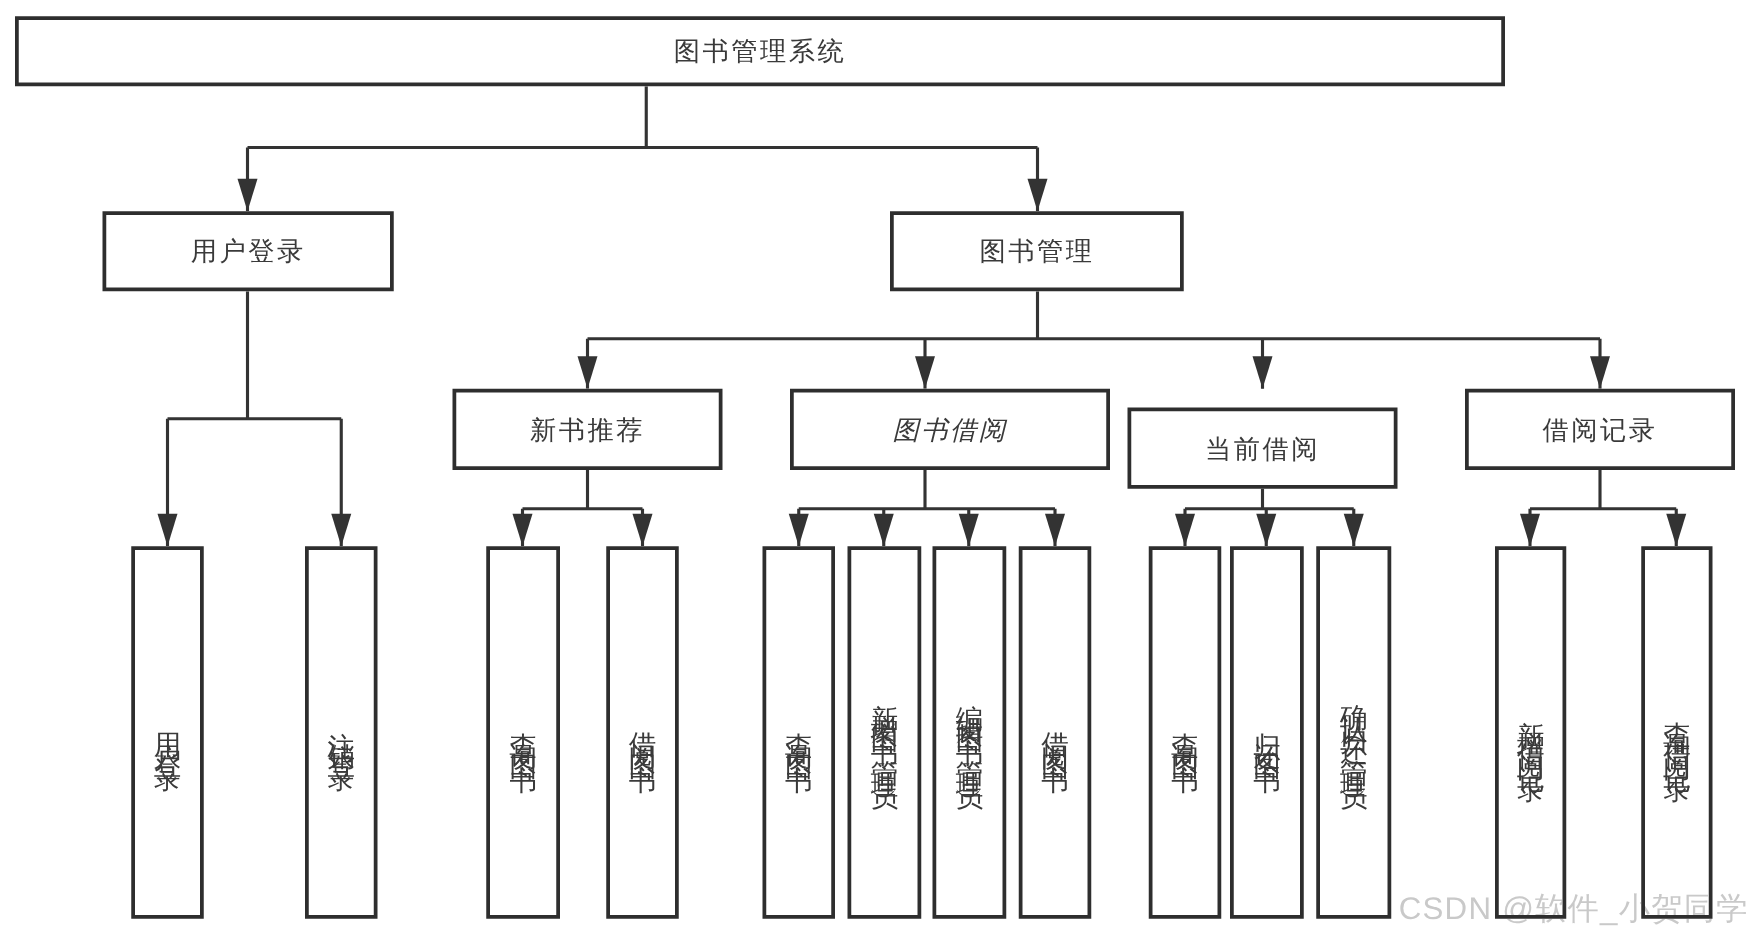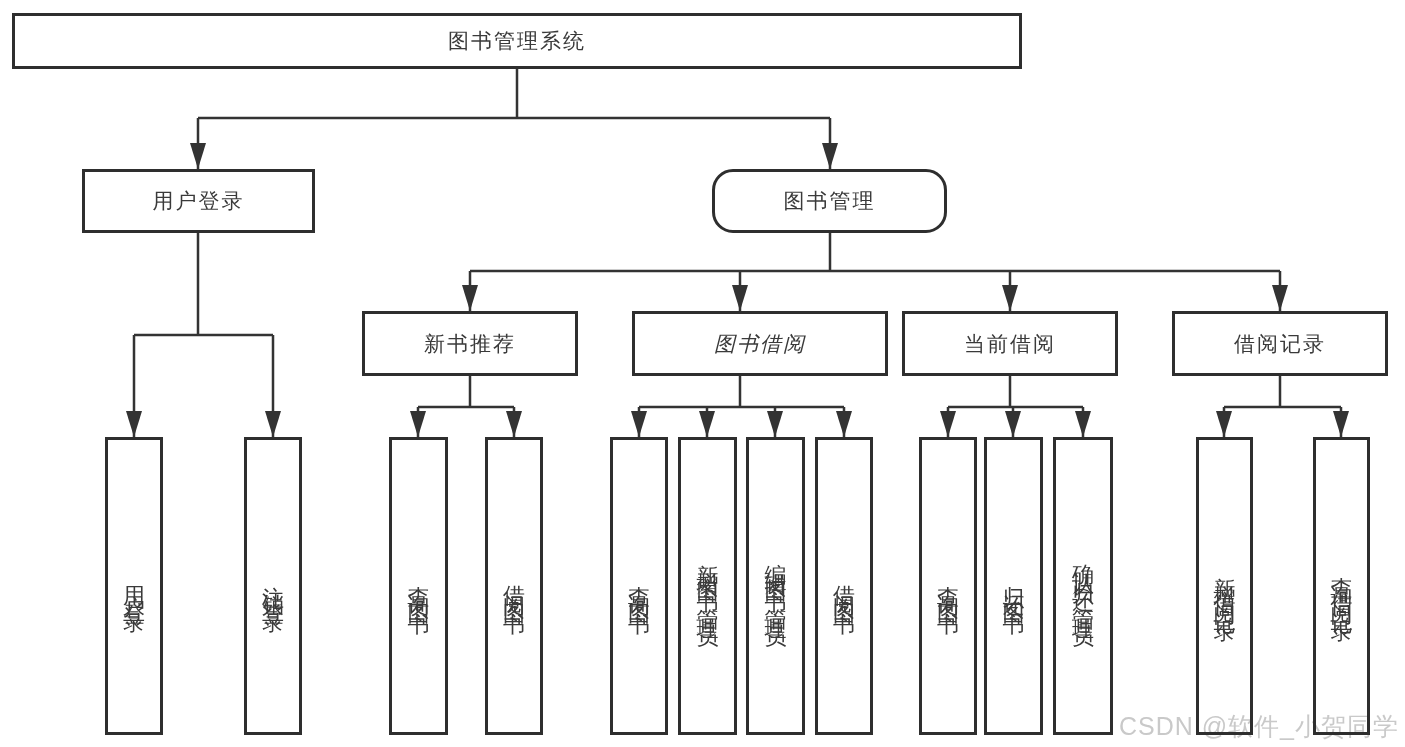--- a/index.html
+++ b/index.html
@@ -73,38 +73,38 @@
       <polygon points="767,411 783,411 775,437"></polygon>
       <polygon points="836,411 852,411 844,437"></polygon>
       <polygon points="940,411 956,411 948,437"></polygon>
       <polygon points="1005,411 1021,411 1013,437"></polygon>
       <polygon points="1075,411 1091,411 1083,437"></polygon>
       <polygon points="1216,411 1232,411 1224,437"></polygon>
       <polygon points="1333,411 1349,411 1341,437"></polygon>
     </g>
   </svg>
 
-  <div class="node h" style="left:12px;top:13px;width:1010px;height:56px;text-align:right;">
+  <div class="node h" style="left:12px;top:13px;width:1192px;height:56px;text-align:right;">
     <span class="lbl">图书管理系统</span>
   </div>
 
   <div class="node h" style="left:82px;top:169px;width:233px;height:64px;">
     <span class="lbl">用户登录</span>
   </div>
-  <div class="node h" style="left:712px;top:169px;width:235px;height:64px;border-radius:21px;">
+  <div class="node h" style="left:712px;top:169px;width:235px;height:64px;">
     <span class="lbl">图书管理</span>
   </div>
 
   <div class="node h" style="left:362px;top:311px;width:216px;height:65px;text-align:right;">
     <span class="lbl">新书推荐</span>
   </div>
   <div class="node h" style="left:632px;top:311px;width:256px;height:65px;font-style:italic;">
     <span class="lbl">图书借阅</span>
   </div>
-  <div class="node h" style="left:902px;top:311px;width:216px;height:65px;">
+  <div class="node h" style="left:902px;top:326px;width:216px;height:65px;">
     <span class="lbl">当前借阅</span>
   </div>
   <div class="node h" style="left:1172px;top:311px;width:216px;height:65px;">
     <span class="lbl">借阅记录</span>
   </div>
 
   <div class="node v" style="left:105px;top:437px;width:58px;height:298px;">
     <span class="lbl">用户登录</span>
   </div>
   <div class="node v" style="left:244px;top:437px;width:58px;height:298px;">

